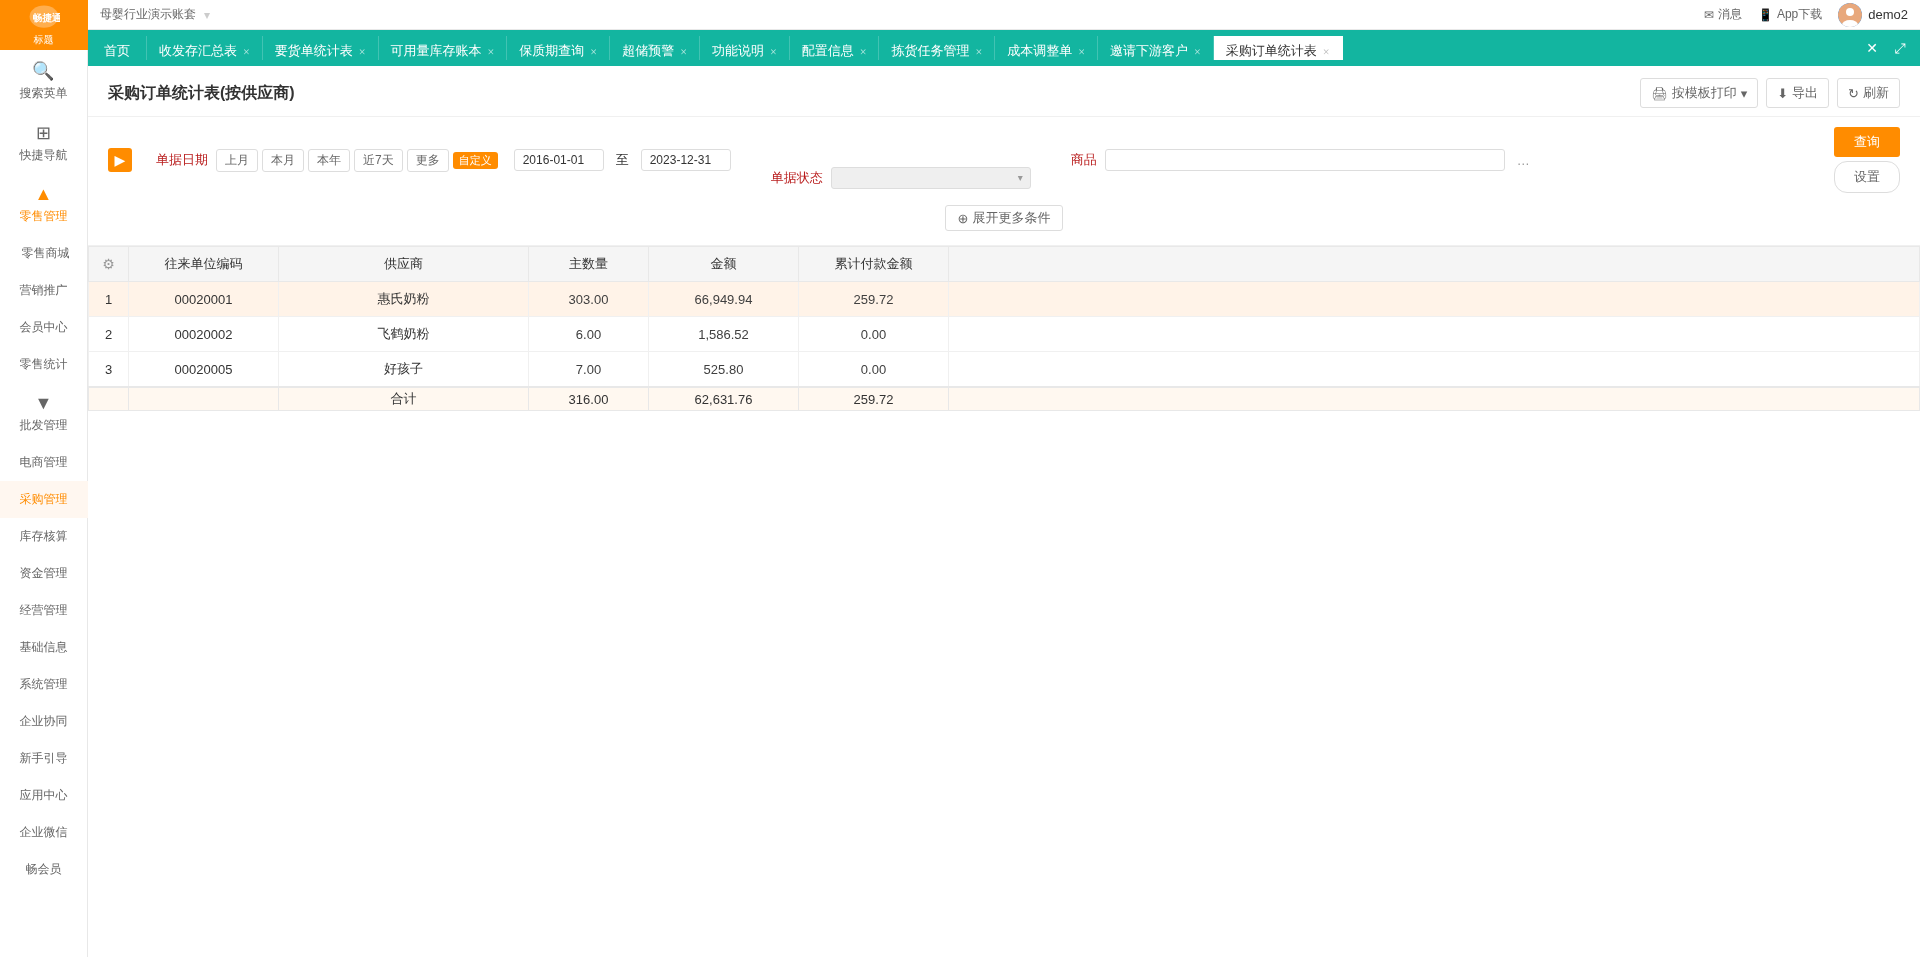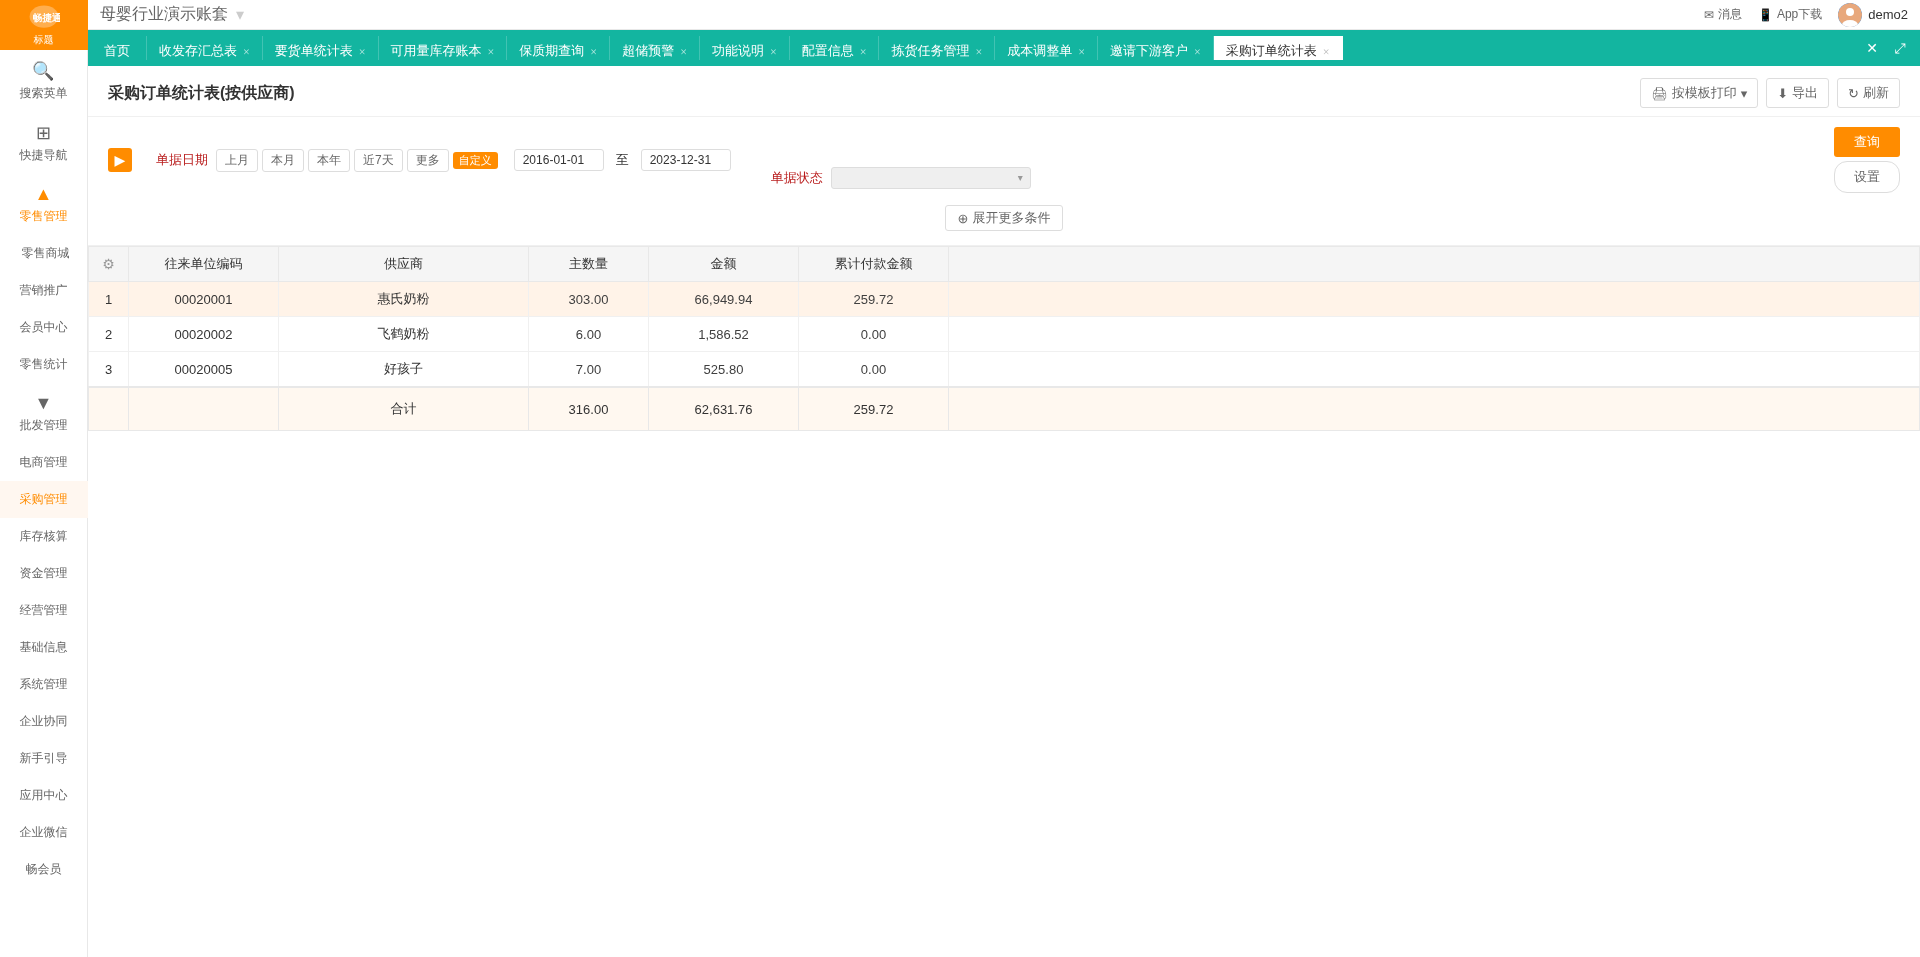--- a/index.html
+++ b/index.html
@@ -12,21 +12,21 @@
     .sidebar-logo .logo-text { color: #fff; font-size: 10px; margin-top: 2px; }
     .sidebar-item { width: 88px; display: flex; flex-direction: column; align-items: center; padding: 10px 0; cursor: pointer; color: #666; font-size: 12px; }
     .sidebar-item.active { color: #ff8c00; background: #fff7f0; }
     .sidebar-item .item-icon { font-size: 18px; margin-bottom: 3px; }
 
     
     .main-area { flex: 1; display: flex; flex-direction: column; height: 957px; overflow: hidden; }
 
     
     .topbar { height: 30px; background: #fff; border-bottom: 1px solid #e8e8e8; display: flex; align-items: center; padding: 0 12px; justify-content: space-between; flex-shrink: 0; }
-    .topbar-left { display: flex; align-items: center; gap: 8px; color: #666; font-size: 16px; }
+    .topbar-left { display: flex; align-items: center; gap: 8px; color: #666; font-size: 12px; }
     .topbar-right { display: flex; align-items: center; gap: 16px; }
     .topbar-right .msg { display: flex; align-items: center; gap: 4px; color: #666; font-size: 12px; cursor: pointer; }
     .topbar-right .app { display: flex; align-items: center; gap: 4px; color: #666; font-size: 12px; cursor: pointer; }
     .topbar-right .user { display: flex; align-items: center; gap: 6px; cursor: pointer; }
     .user-avatar { width: 24px; height: 24px; border-radius: 50%; background: #4a90d9; display: flex; align-items: center; justify-content: center; color: #fff; font-size: 11px; overflow: hidden; }
 
     
     .tabbar { height: 36px; background: #13b5a0; display: flex; align-items: center; padding: 0 0; flex-shrink: 0; overflow: hidden; }
     .tab-item { height: 24px; display: flex; align-items: flex-end; padding: 0 12px; color: #fff; font-size: 13px; cursor: pointer; white-space: nowrap; gap: 6px; border-right: 1px solid rgba(255,255,255,0.2); font-family: Liberation Serif, serif; }
     .tab-item.active { background: #fff; color: #333; }
@@ -74,21 +74,21 @@
     .col-code { width: 150px; }
     .col-supplier { width: 250px; }
     .col-qty { width: 120px; }
     .col-amount { width: 150px; }
     .col-paid { width: 150px; }
     .col-settings { width: 40px; }
     .settings-icon { color: #999; cursor: pointer; font-size: 14px; }
 
     
     .table-footer { background: #fff8f0; border-top: 2px solid #e8e8e8; }
-    .table-footer td { padding: 12px 12px; font-size: 13px; color: #333; text-align: center; border: 1px solid #e8e8e8; }
+    .table-footer td { padding: 2px 12px; font-size: 13px; color: #333; text-align: center; border: 1px solid #e8e8e8; }
 
     
     .btn-query { background: #ff8c00; color: #fff; border: none; border-radius: 3px; padding: 6px 20px; font-size: 13px; cursor: pointer; }
     .btn-settings { border: 1px solid #ddd; background: #fff; color: #666; border-radius: 13px; padding: 6px 14px; font-size: 13px; cursor: pointer; }
     .query-btns { display: flex; flex-direction: column; gap: 4px; }
 
     
     .arrow-toggle { width: 24px; height: 24px; background: #ff8c00; border-radius: 3px; display: flex; align-items: center; justify-content: center; color: #fff; cursor: pointer; margin-right: 8px; font-size: 14px; flex-shrink: 0; }
 
     
@@ -301,20 +301,25 @@
           <span class="filter-label">单据状态</span>
           <div class="select-wrapper">
             <select class="select-input">
               <option></option>
               <option>已审核</option>
               <option>未审核</option>
               <option>全部</option>
             </select>
           </div>
         </div>
+        <div class="filter-item" style="margin-left:24px; flex:1;">
+          <span class="filter-label">商品</span>
+          <input class="search-input-wide" type="text" style="flex: 1 1 0%; max-width: 400px;">
+          <span class="more-dots">…</span>
+        </div>
         <div class="query-btns" style="margin-left:auto;">
           <button class="btn-query">查询</button>
           <button class="btn-settings">设置</button>
         </div>
       </div>
 
       <div class="filter-toggle">
         <button class="expand-btn">
           <span>⊕</span>
           <span>展开更多条件</span>

